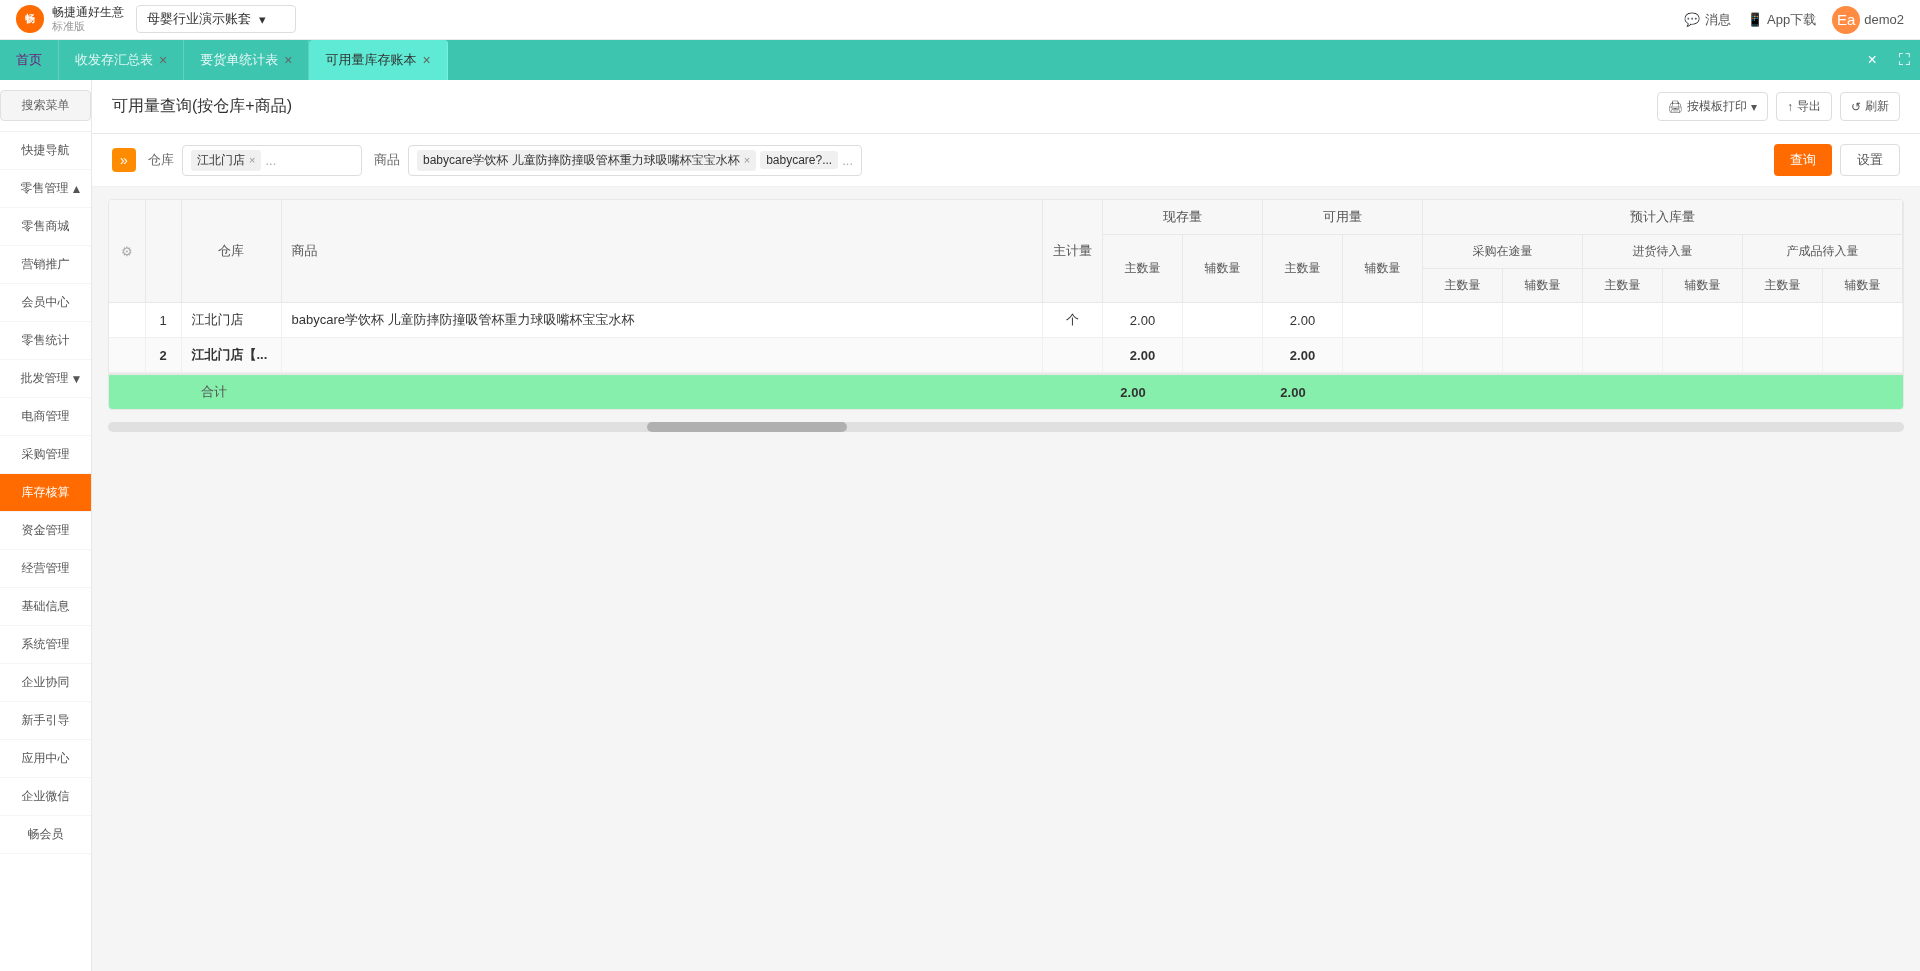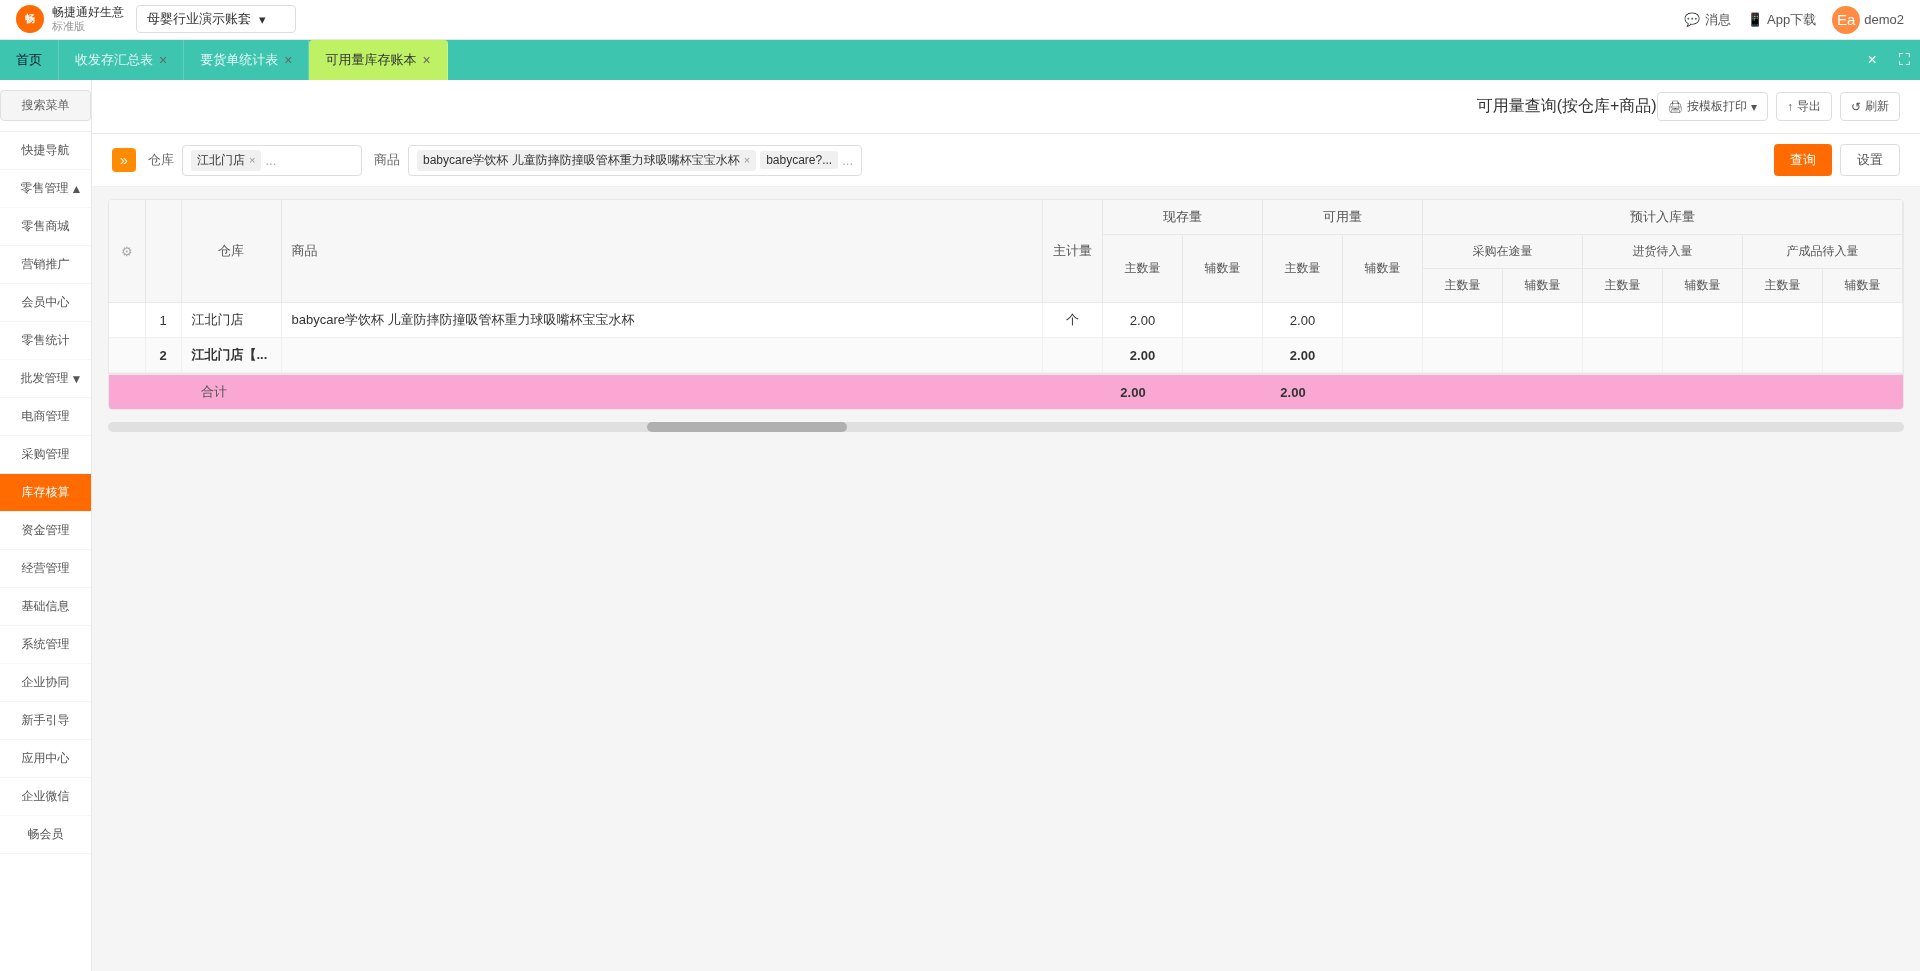--- a/index.html
+++ b/index.html
@@ -38,23 +38,23 @@
       display: flex;
       align-items: center;
       padding: 0 16px;
       cursor: pointer;
       font-size: 13px;
       color: rgba(255,255,255,0.85);
       gap: 6px;
       border-right: 1px solid rgba(255,255,255,0.2);
       white-space: nowrap;
     }
-    .nav-tab.active { background: #bef264; color: #333; border-radius: 4px 4px 0 0; }
+    .nav-tab.active { background: #5eead4; color: #333; border-radius: 4px 4px 0 0; }
     .nav-tab .close-btn { font-size: 14px; color: #666; cursor: pointer; }
-    .nav-tab.home { background: transparent; color: #0f172a; }
+    .nav-tab.home { background: transparent; color: #701a75; }
     .nav-tab-close-all { margin-left: auto; display: flex; align-items: center; padding: 0 12px; cursor: pointer; color: white; font-size: 16px; }
     .nav-tab-expand { display: flex; align-items: center; padding: 0 10px; cursor: pointer; color: white; font-size: 16px; }
 
     
     .main-layout {
       display: flex;
       flex: 1;
       overflow: hidden;
     }
 
@@ -99,21 +99,21 @@
       flex: 1;
       overflow-y: auto;
       padding: 0;
       background: #f5f5f5;
     }
     .page-header {
       background: #fff;
       padding: 12px 20px;
       display: flex;
       align-items: center;
-      justify-content: flex-end;
+      justify-content: space-between;
       border-bottom: 1px solid #e8e8e8;
     }
     .page-title { font-size: 16px; color: #333; font-weight: 500; }
     .page-actions { display: flex; align-items: center; gap: 8px; }
     .btn-template { display: flex; align-items: center; gap: 4px; padding: 5px 10px; border: 1px solid #ddd; border-radius: 4px; cursor: pointer; font-size: 12px; color: #555; background: #fff; }
     .btn-export { display: flex; align-items: center; gap: 4px; padding: 5px 10px; border: 1px solid #ddd; border-radius: 4px; cursor: pointer; font-size: 12px; color: #555; background: #fff; }
     .btn-refresh { display: flex; align-items: center; gap: 4px; padding: 5px 10px; border: 1px solid #ddd; border-radius: 4px; cursor: pointer; font-size: 12px; color: #555; background: #fff; }
 
     
     .filter-bar {
@@ -201,21 +201,21 @@
     .col-settings { width: 36px; }
     .col-no { width: 36px; }
     .col-warehouse { width: 100px; }
     .col-product { min-width: 280px; text-align: left; }
     .col-unit { width: 60px; }
     .col-num { width: 80px; }
     .th-sub { font-size: 12px; }
 
     
     .table-footer {
-      background: #f9a8d4;
+      background: #86efac;
       border-top: 2px solid #e8e8e8;
       padding: 8px 10px;
       display: flex;
       align-items: center;
     }
     .footer-label { padding: 0 10px; color: #555; font-weight: 500; }
     .footer-value { padding: 0 10px; color: #333; font-weight: 600; }
     .footer-spacer { flex: 1; }
 
     

